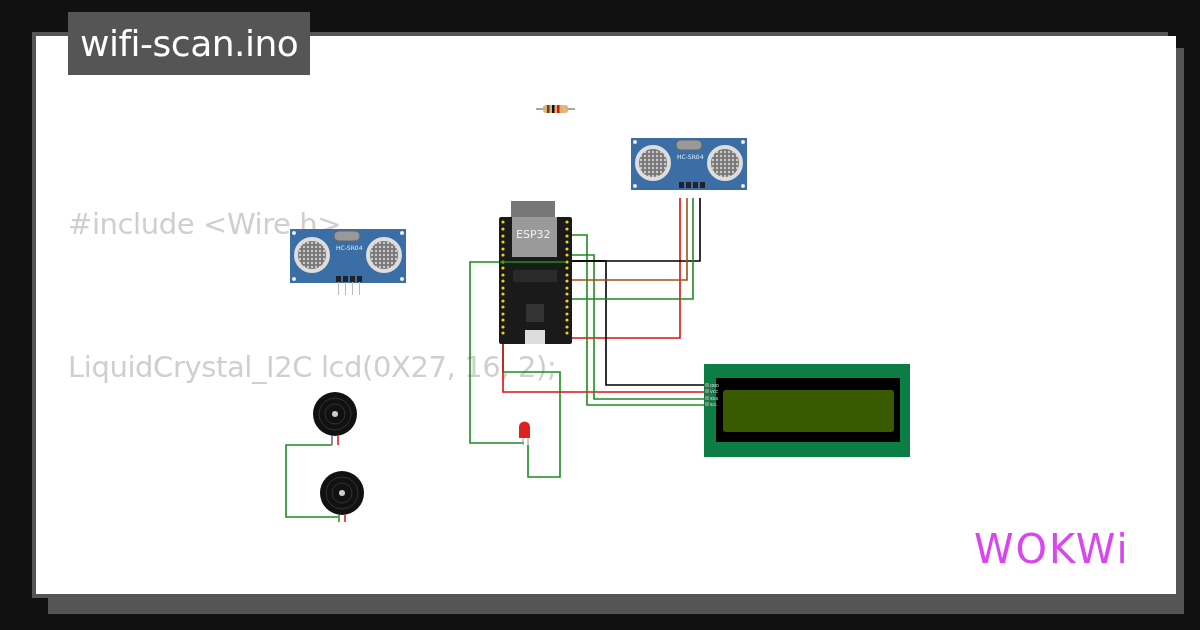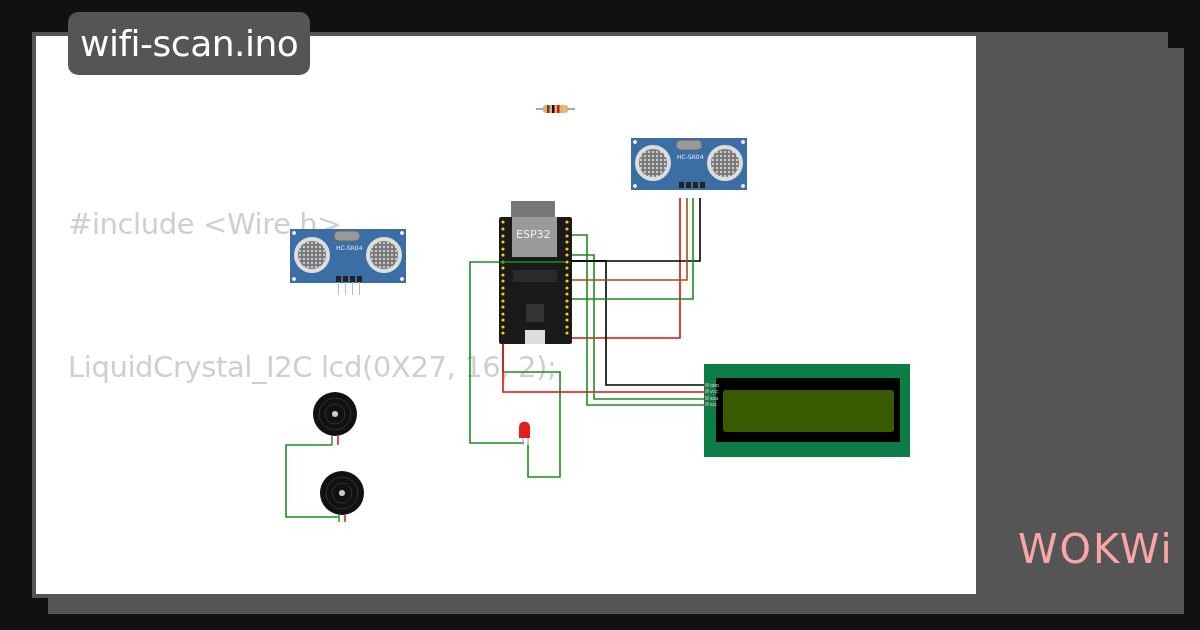--- a/index.html
+++ b/index.html
@@ -1,24 +1,24 @@
 <!DOCTYPE html>
 <html><head>
 <meta charset="utf-8">
 <style>
   html, body { margin:0; padding:0; }
   body { width:1200px; height:630px; background:#111111; position:relative; overflow:hidden; font-family:"DejaVu Sans", sans-serif; }
   .shadow { position:absolute; left:48px; top:48px; width:1136px; height:566px; background:#555555; }
   .panel { position:absolute; left:32px; top:32px; width:1136px; height:566px; background:#555555; }
-  .panel-inner { position:absolute; left:36px; top:36px; width:940px; height:558px; background:#ffffff; overflow:hidden; }
-  .title-tab { position:absolute; left:68px; top:12px; height:63px; background:#555555; color:#ffffff; font-family:"DejaVu Sans", sans-serif; font-size:36px; line-height:63px; padding:0 12px 0 12px; letter-spacing:-0.5px;border-radius:10px; }
+  .panel-inner { position:absolute; left:36px; top:36px; width:1140px; height:558px; background:#ffffff; overflow:hidden; }
+  .title-tab { position:absolute; left:68px; top:12px; height:63px; background:#555555; color:#ffffff; font-family:"DejaVu Sans", sans-serif; font-size:36px; line-height:63px; padding:0 12px 0 12px; letter-spacing:-0.5px; }
   .code { position:absolute; left:32px; top:70px; color:#cfcfcf; font-family:"DejaVu Sans", sans-serif; font-size:29px; line-height:47.6px; white-space:pre; letter-spacing:-0.4px; }
   .code div { height:47.6px; }
   svg.circuit { position:absolute; left:0; top:0; width:1200px; height:630px; }
-  .logo { position:absolute; left:974px; top:526px; font-family:"DejaVu Sans", sans-serif; font-weight:normal; font-size:40px; color:#fca5a5; letter-spacing:2px;margin-left:44px; }
+  .logo { position:absolute; left:974px; top:526px; font-family:"DejaVu Sans", sans-serif; font-weight:normal; font-size:40px; color:#d946ef; letter-spacing:2px; }
 </style>
 </head>
 <body>
 
 <div class="shadow"></div>
 <div class="panel"></div>
 <div class="panel-inner">
   <div class="code">
     <div>#include &lt;Wire.h&gt;</div>
     <div>LiquidCrystal_I2C lcd(0X27, 16, 2);</div>

